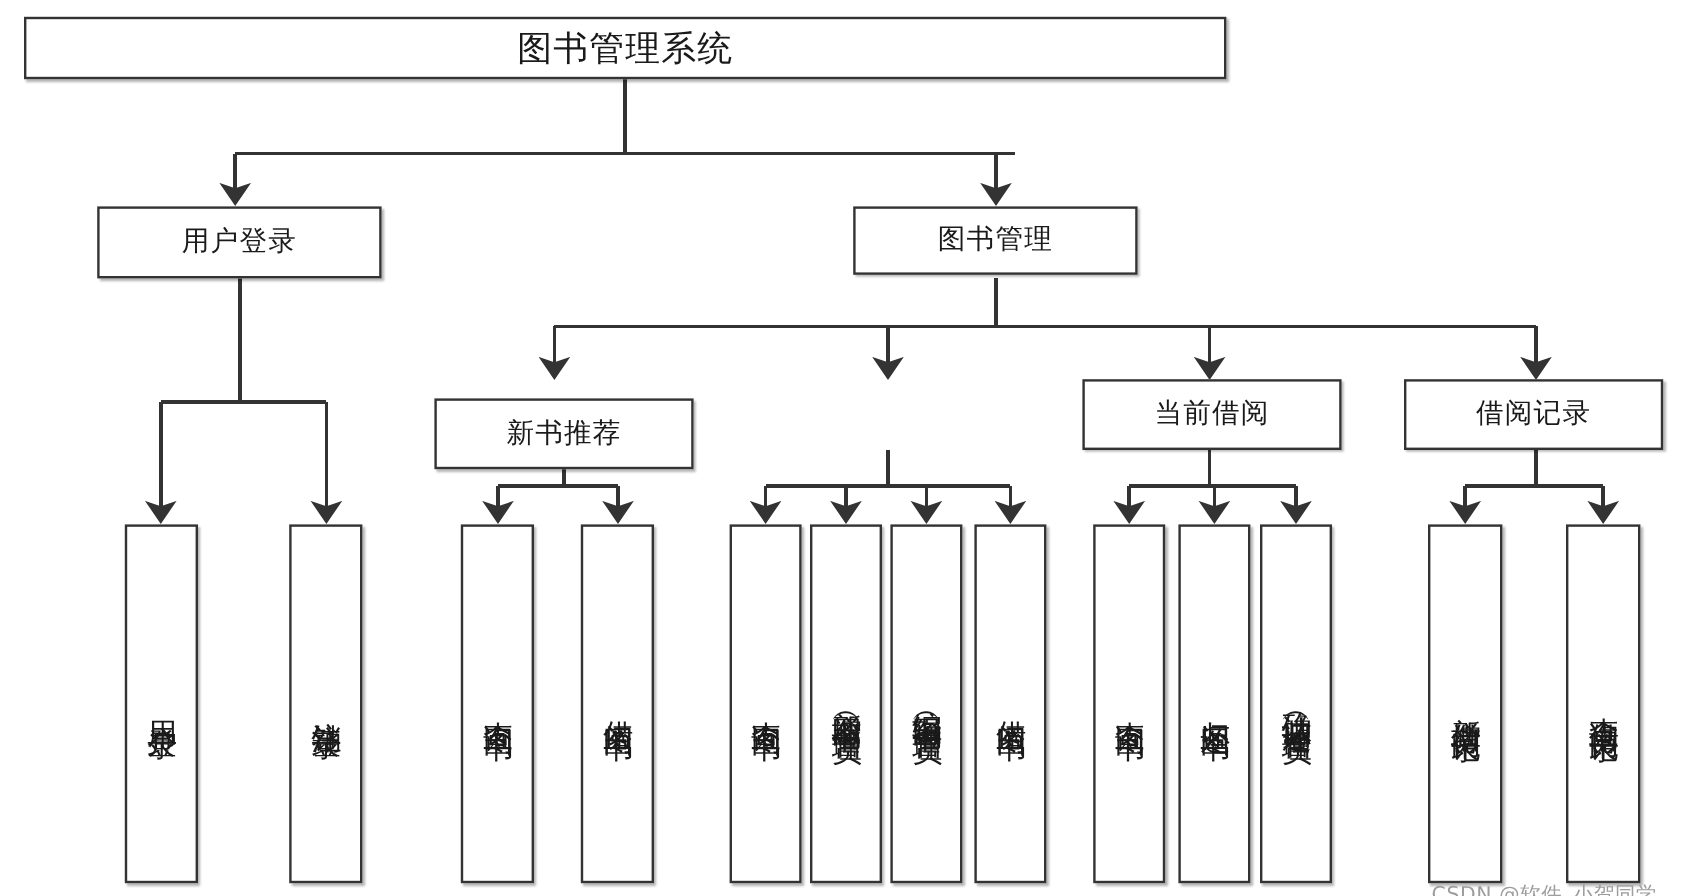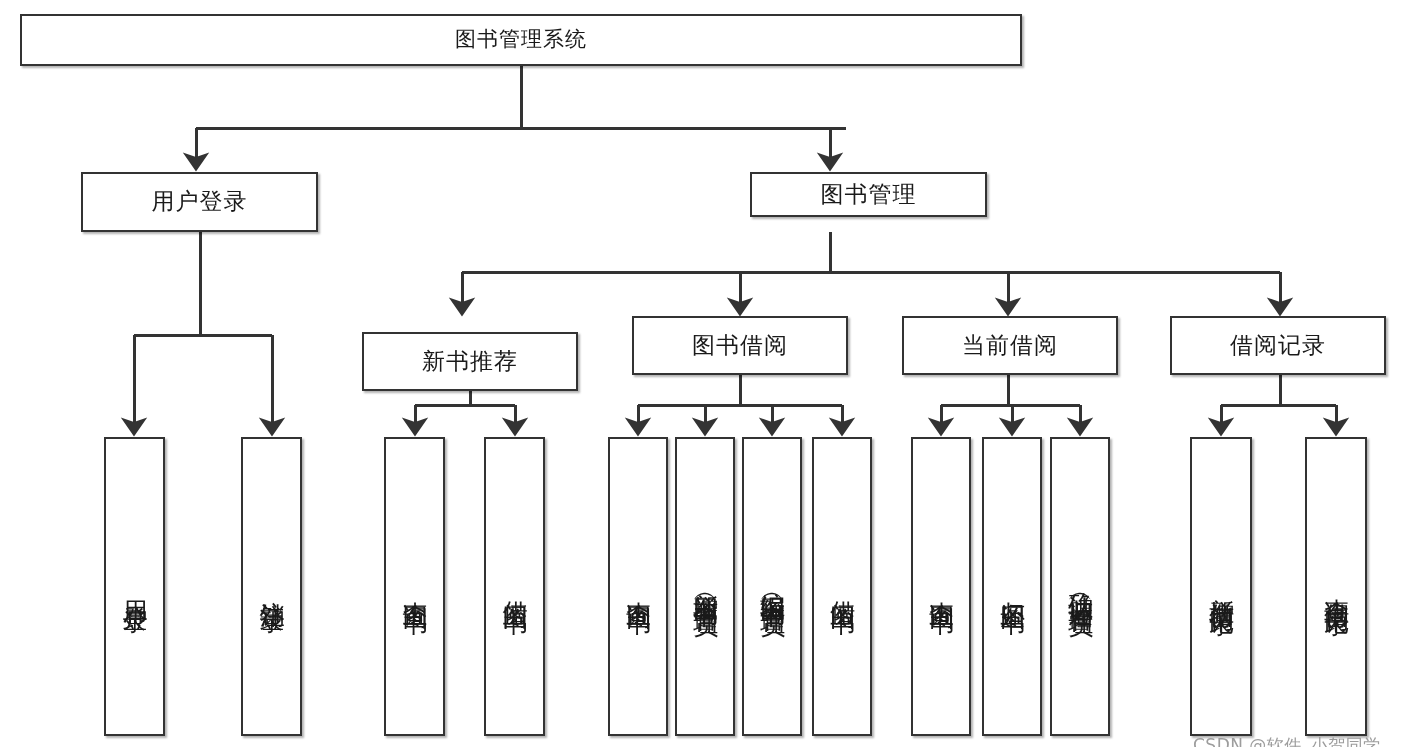--- a/index.html
+++ b/index.html
@@ -42,21 +42,21 @@
     display: block;
     text-align: center;
     line-height: 1.12;
     white-space: pre;
   }
   .node.h .lbl {
     font-size: 23px;
     letter-spacing: 1px;
   }
   .node.root .lbl {
-    font-size: 21px;
+    font-size: 29px;
     letter-spacing: 1px;
   }
   .node.v {
     align-items: center;
     justify-content: center;
   }
   .node.v .lbl {
     writing-mode: vertical-rl;
     text-orientation: upright;
     font-size: 25px;
@@ -128,30 +128,27 @@
     </g>
   </svg>
 
   <div class="node root" style="left:20px; top:14px; width:1002px; height:52px;">
     <span class="lbl">图书管理系统</span>
   </div>
 
   <div class="node h" style="left:81px; top:172px; width:237px; height:60px;">
     <span class="lbl">用户登录</span>
   </div>
-  <div class="node h" style="left:750px; top:172px; width:237px; height:45px;">
+  <div class="node h" style="left:711px; top:172px; width:237px; height:57px;">
     <span class="lbl">图书管理</span>
   </div>
 
   <div class="node h" style="left:362px; top:332px; width:216px; height:59px;">
     <span class="lbl">新书推荐</span>
   </div>
-  <div class="node h" style="left:632px; top:316px; width:216px; height:59px;">
-    <span class="lbl">图书借阅</span>
-  </div>
   <div class="node h" style="left:1170px; top:316px; width:216px; height:59px;">
     <span class="lbl">借阅记录</span>
   </div>
   <div class="node h" style="left:902px; top:316px; width:216px; height:59px;">
     <span class="lbl">当前借阅</span>
   </div>
 
   <div class="node v" style="left:104px; top:437px; width:61px; height:299px;">
     <span class="lbl">用户登录</span>
   </div>

